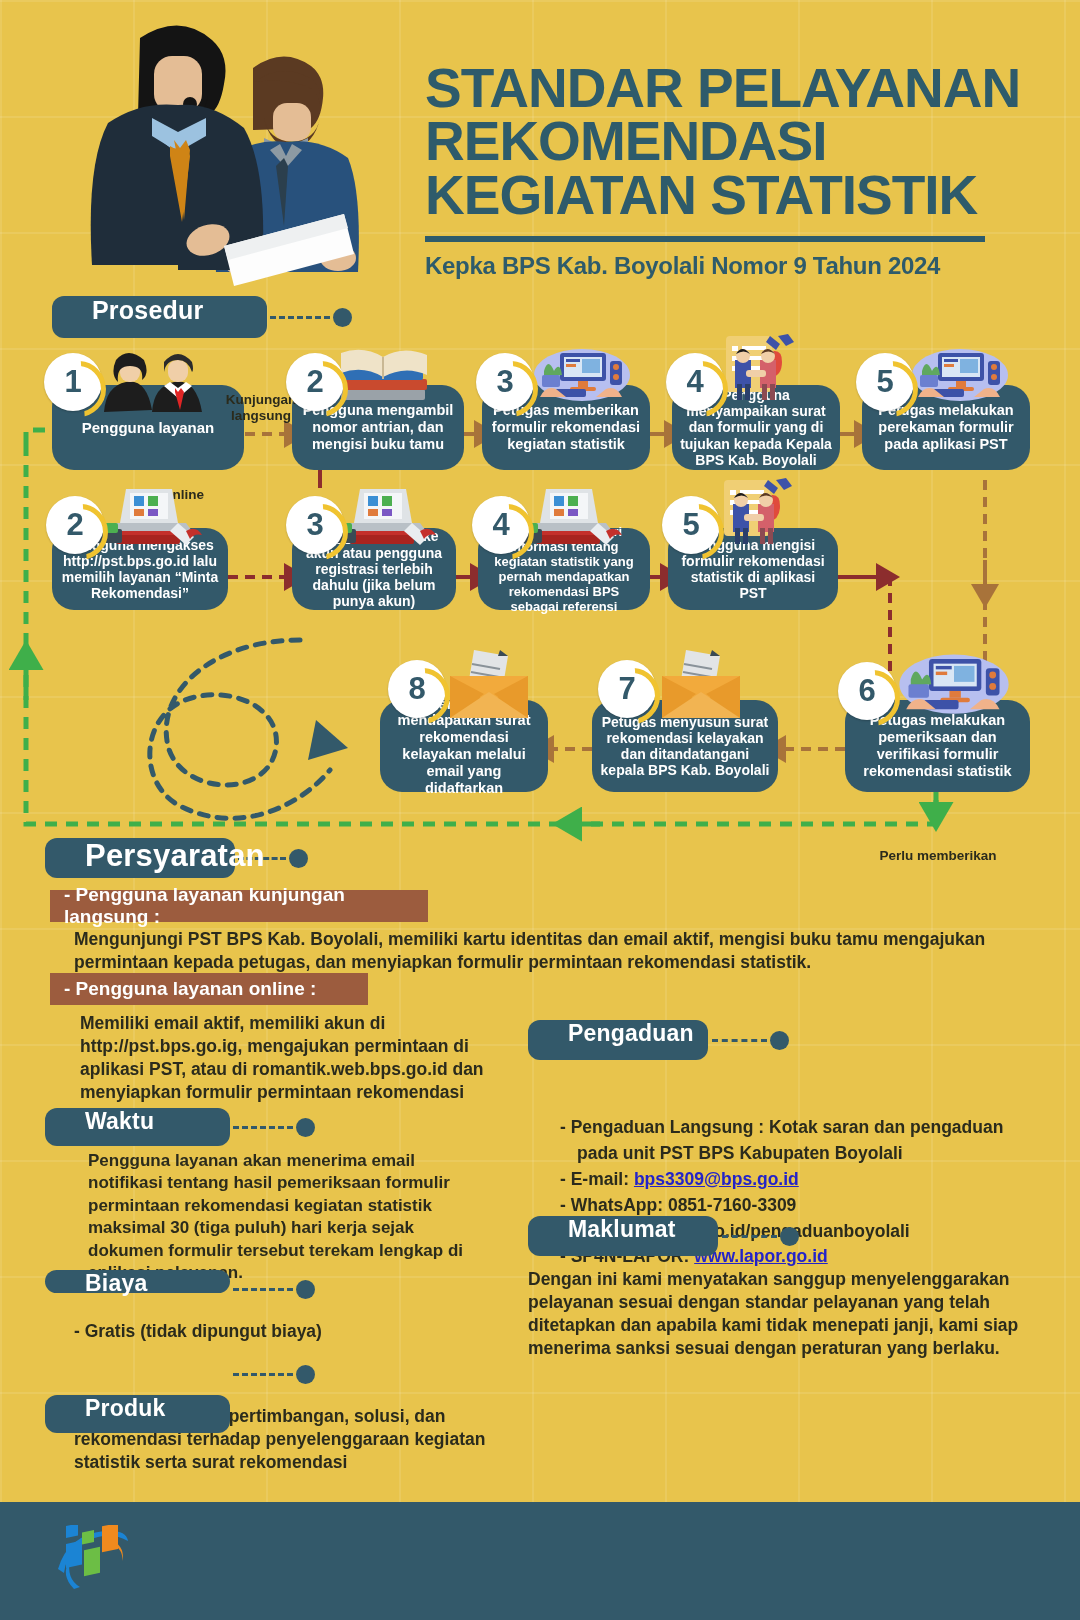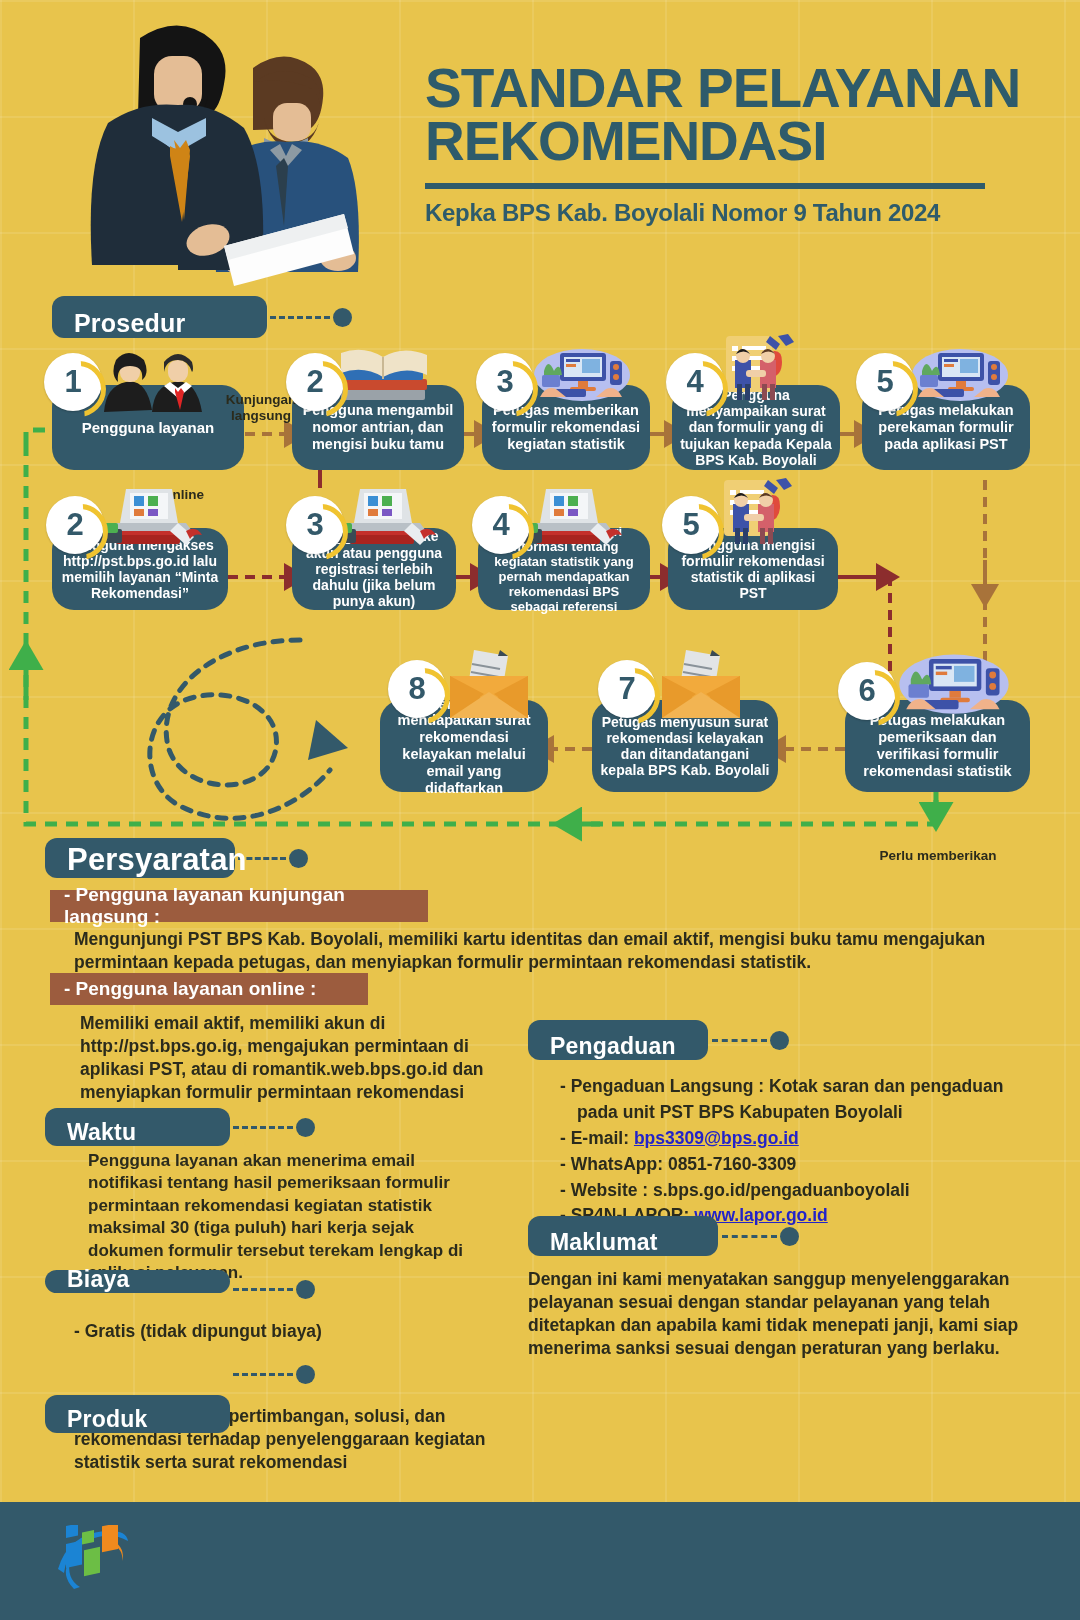--- a/index.html
+++ b/index.html
@@ -25,22 +25,22 @@
   #title h1{
     margin:0;color:#2e5b6b;font-weight:bold;
     font-size:55px;line-height:.97;letter-spacing:-1px;
   }
   #title .rule{height:6px;background:#2e5b6b;margin:14px 0 10px 0;width:560px;}
   #title .sub{color:#2e5b6b;font-size:24px;font-weight:bold;letter-spacing:-.3px;}
 
   
   .tag{
     position:absolute;background:#33596a;color:#fff;border-radius:12px;
-    font-size:25px;font-weight:bold;display:flex;align-items:flex-end;
-    padding-left:22px;box-sizing:border-box;letter-spacing:.2px;z-index:4;
+    font-size:25px;font-weight:bold;display:flex;align-items:flex-start;
+    padding-left:40px;box-sizing:border-box;letter-spacing:.2px;z-index:4;
   }
   .tagline{position:absolute;z-index:3;display:flex;align-items:center;}
   .tagline .dash{height:0;border-top:3px dashed #33596a;}
   .tagline .dot{width:19px;height:19px;border-radius:50%;background:#33596a;margin-left:3px;}
 
   
   .card{
     position:absolute;background:#33596a;border-radius:22px;color:#fff;
     display:flex;align-items:center;justify-content:center;text-align:center;
     font-weight:bold;box-sizing:border-box;padding:6px 8px;z-index:3;
@@ -118,20 +118,21 @@
 
     <path d="M176 238 l120 -32 l10 40 l-120 32z" fill="#fdfdfd"></path>
     <path d="M176 238 l120 -32 l4 14 l-120 32z" fill="#eef0f1"></path>
   </svg>
 </div>
 
 <div id="title">
   <h1>
     <span>STANDAR PELAYANAN</span><br>
     <span>REKOMENDASI</span><br>
+    <span>KEGIATAN STATISTIK</span>
   </h1>
   <div class="rule"></div>
   <div class="sub">Kepka BPS Kab. Boyolali Nomor 9 Tahun 2024</div>
 </div>
 
 <svg class="layer" width="1080" height="1620">
   <defs>
     <marker id="mBrown" markerWidth="7" markerHeight="7" refX="2" refY="3.5" orient="auto">
       <path d="M0,0 L6,3.5 L0,7 z" fill="#a8733a"></path>
     </marker>
@@ -539,21 +540,21 @@
 </div>
 <div class="body" style="left:74px;top:1405px;width:430px;font-size:17.5px">- Saran, masukan, pertimbangan, solusi, dan rekomendasi terhadap penyelenggaraan kegiatan statistik serta surat rekomendasi</div>
 
 <div class="tag" style="left:528px;top:1020px;width:180px;height:40px;font-size:23px">
   <span>Pengaduan</span>
 </div>
 <div class="tagline" style="left:712px;top:1031px">
   <div class="dash" style="width:55px"></div>
     <div class="dot"></div>
 </div>
-<div class="body" style="left:560px;top:1074px;width:490px;font-size:17.5px;line-height:1.48">
+<div class="body" style="left:560px;top:1115px;width:490px;font-size:17.5px;line-height:1.48">
   <div>
     <span>- Pengaduan Langsung : Kotak saran dan pengaduan</span><br>
     <span style="margin-left:17px;display:inline-block">pada unit PST BPS Kabupaten Boyolali</span>
   </div>
   <div>
     <span>- E-mail: </span><span class="lnk">bps3309@bps.go.id</span>
   </div>
   <div>- WhatsApp: 0851-7160-3309</div>
   <div>- Website : s.bps.go.id/pengaduanboyolali</div>
   <div>

